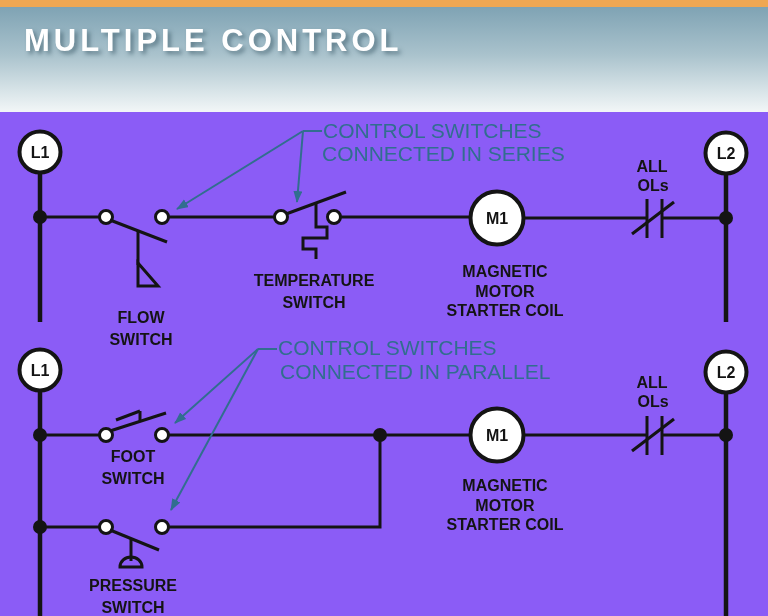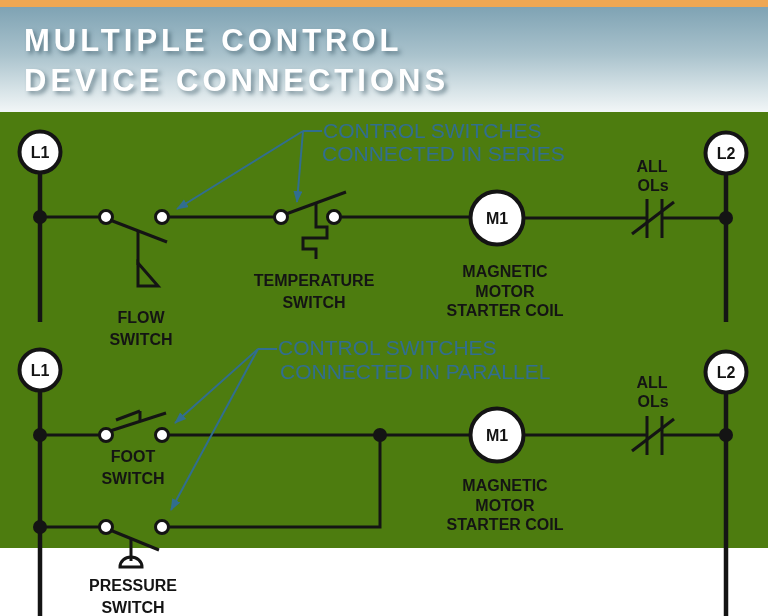--- a/index.html
+++ b/index.html
@@ -1,18 +1,18 @@
 <!DOCTYPE html>
 <html><head>
 <meta charset="utf-8">
 <style>
   html,body{margin:0;padding:0;}
   body{width:768px;height:616px;overflow:hidden;background:#ffffff;
        font-family:"Liberation Sans",sans-serif;}
-  .page{position:relative;width:768px;height:548px;background:#4d7c0f;}
+  .page{position:relative;width:768px;height:616px;background:#8b5cf6;}
   .topbar{position:absolute;left:0;top:0;width:768px;height:7px;background:#efa753;}
   .header{position:absolute;left:0;top:7px;width:768px;height:105px;
           background:linear-gradient(to bottom,#7fa3b4 0%,#a9c2cc 45%,#d8e4e8 80%,#f2f6f7 100%);}
   .title{position:absolute;left:24px;top:14px;color:#ffffff;font-weight:700;
          font-size:31px;line-height:40px;letter-spacing:4px;
          text-shadow:3px 3px 4px rgba(44,74,90,0.55);white-space:nowrap;}
   svg{position:absolute;left:0;top:112px;display:block;}
   svg text{font-family:"Liberation Sans",sans-serif;fill:#141414;}
   .lbl{font-size:16px;font-weight:700;}
   .tag{font-size:16px;font-weight:700;}
@@ -27,21 +27,20 @@
 </head>
 <body>
 
 <div class="page">
 
   <div class="topbar"></div>
 
   <div class="header">
     <div class="title">
       <div>MULTIPLE CONTROL</div>
-      <div>DEVICE CONNECTIONS</div>
     </div>
   </div>
 
   <svg width="768" height="504" viewBox="0 112 768 504">
     <defs>
       <marker id="arrow" orient="auto" markerUnits="userSpaceOnUse" markerWidth="16" markerHeight="13" refX="11" refY="4.5">
         <path d="M0,0 L12,4.5 L0,9 Z" fill="#316e8f"></path>
       </marker>
     </defs>
 

